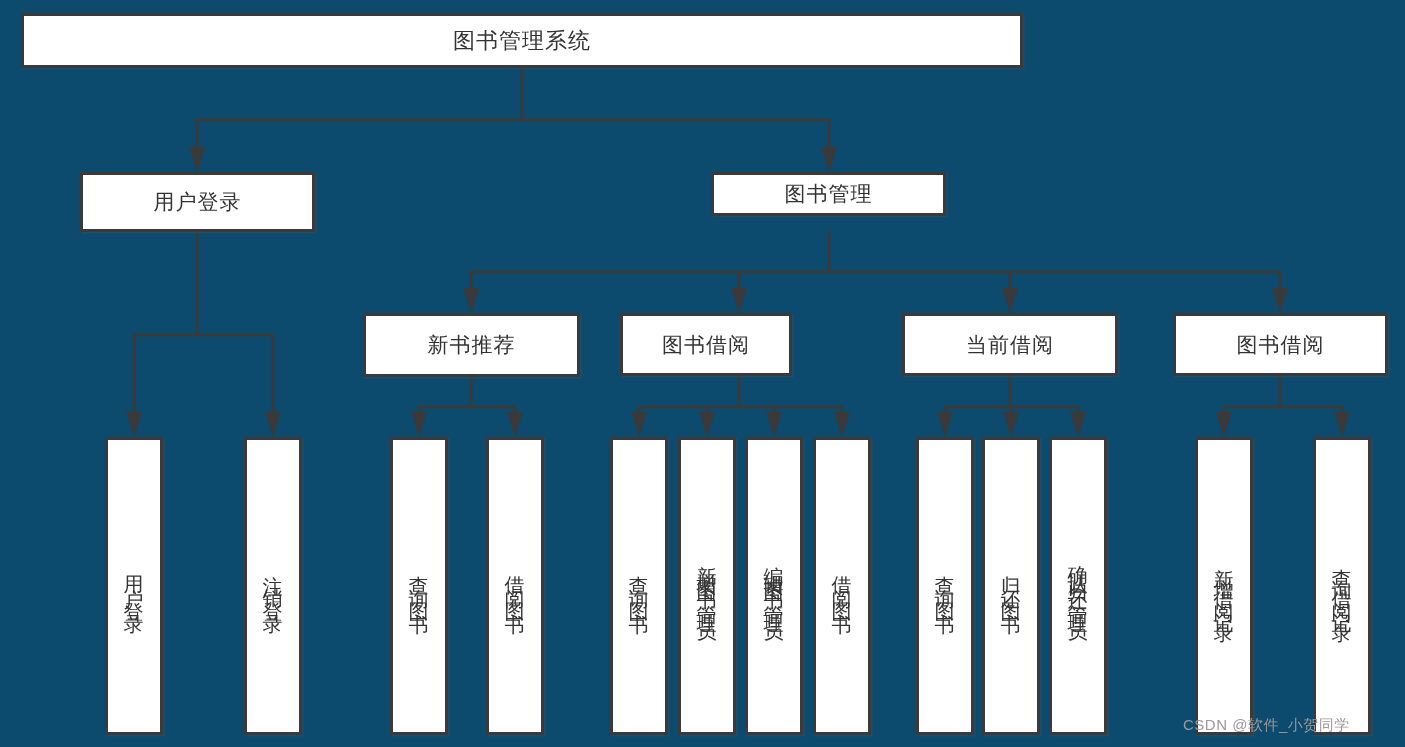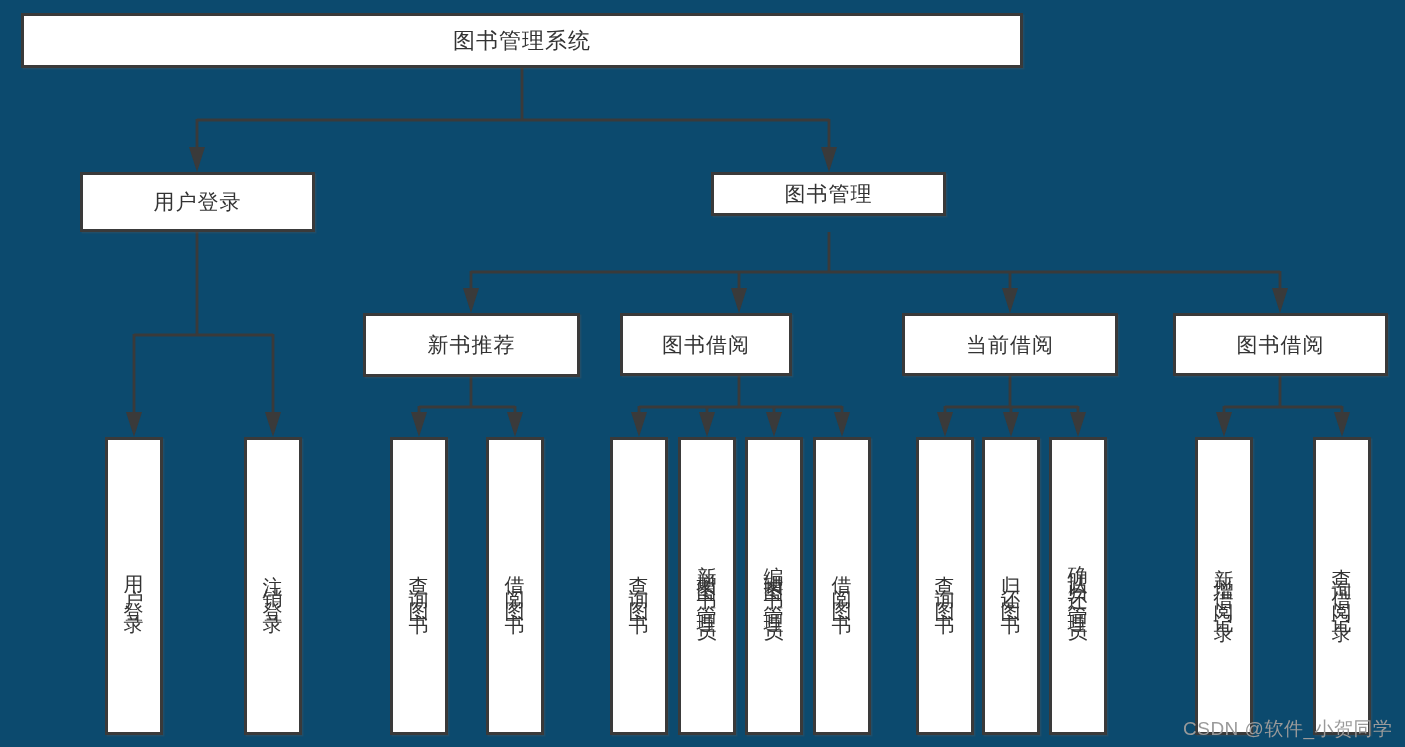--- a/index.html
+++ b/index.html
@@ -19,21 +19,21 @@
      font-size:21px;letter-spacing:1px;white-space:nowrap;}
   .v{
     writing-mode:vertical-rl;text-orientation:mixed;text-align:center;
     font-size:20px;line-height:52px;
   }
   .ls4{letter-spacing:13px;}
   .ls6{letter-spacing:11px;}
   .ls9{letter-spacing:8px;font-size:20px;}
   #watermark{
     position:absolute;left:1183px;top:716px;z-index:3;
-    font-size:19px;color:#9a9a9a;letter-spacing:0.5px;white-space:nowrap;
+    font-size:15px;color:#9a9a9a;letter-spacing:0.5px;white-space:nowrap;
   }
 </style>
 </head>
 <body>
 
 <div id="canvas">
 
   <svg id="wires" width="1405" height="747" viewBox="0 0 1405 747">
 
     <path class="ln" d="M522 68 V120 M197 120 H829 M197 119 V148 M829 119 V148"></path>

